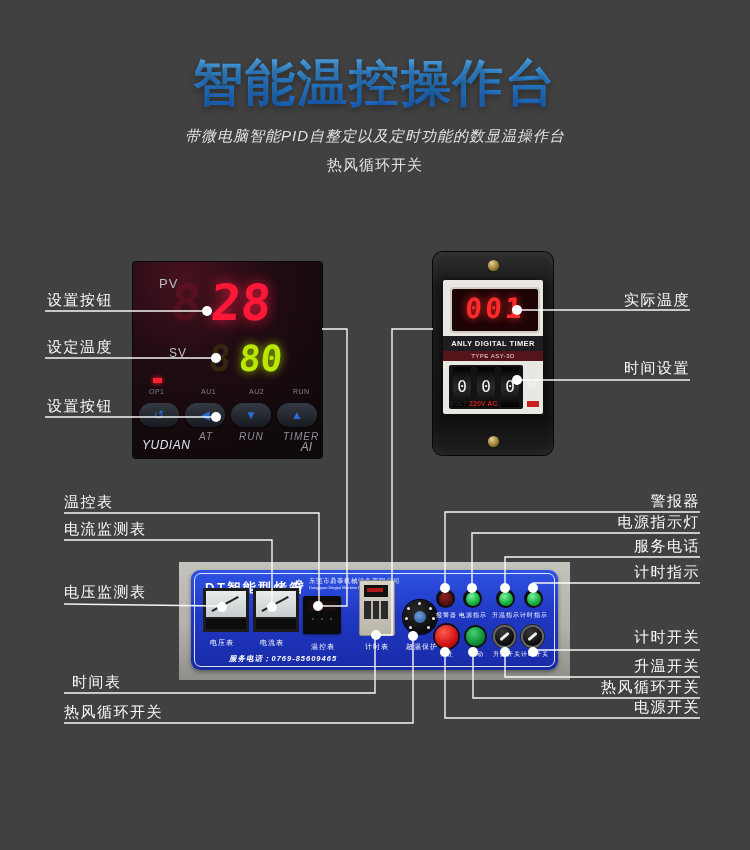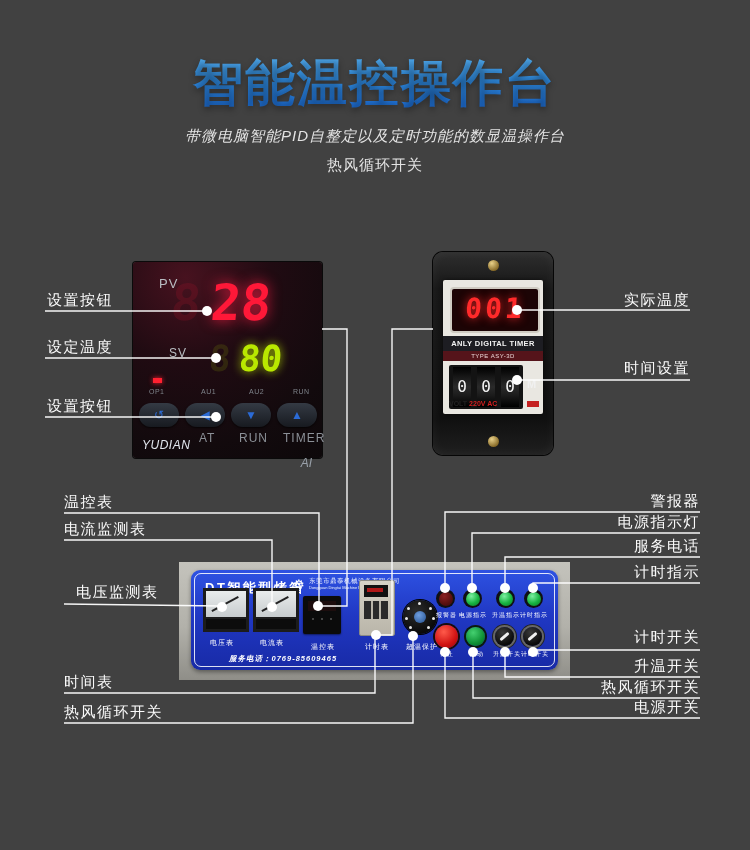--- a/index.html
+++ b/index.html
@@ -31,23 +31,23 @@
   .seg{font-family:"DejaVu Sans Mono", monospace;font-weight:bold;transform:skewX(-5deg);}
   .ctrl .pv-val{position:absolute;left:78px;top:12px;font-size:50px;color:#ff1838;text-shadow:0 0 14px rgba(255,30,70,.85);}
   .ctrl .pv-ghost{position:absolute;left:38px;top:12px;font-size:50px;color:#ff1838;opacity:.12;}
   .ctrl .sv-val{position:absolute;left:106px;top:76px;font-size:36px;color:#b9e800;text-shadow:0 0 10px rgba(190,235,0,.8);}
   .ctrl .sv-ghost{position:absolute;left:76px;top:76px;font-size:36px;color:#b9e800;opacity:.12;}
   .ctrl .op1-led{position:absolute;left:20px;top:116px;width:9px;height:5px;background:#ff2030;box-shadow:0 0 5px #ff2030;}
   .ind-lbl{position:absolute;top:126px;color:#7e838a;font-size:7px;letter-spacing:.5px;}
   .cbtn{position:absolute;top:141px;width:40px;height:24px;border-radius:12px;
         background:linear-gradient(180deg,#343a44,#171a20);box-shadow:0 1px 2px rgba(0,0,0,.7);
         color:#2b6bd6;font-size:12px;text-align:center;line-height:24px;}
-  .cbtn-lbl{position:absolute;top:169px;color:#8b9097;font-size:12px;letter-spacing:1px;}
+  .cbtn-lbl{position:absolute;top:169px;color:#8b9097;font-size:10px;letter-spacing:1px;font-style:italic;}
   .ctrl .brand{position:absolute;left:9px;top:176px;color:#e2e7ee;font-size:12px;font-weight:normal;font-style:italic;letter-spacing:.5px;}
-  .ctrl .model{position:absolute;right:10px;top:194px;color:#9aa1aa;font-size:12px;font-style:italic;margin-left:40px;}
+  .ctrl .model{position:absolute;right:10px;top:178px;color:#9aa1aa;font-size:12px;font-style:italic;margin-left:40px;}
   
   .timer{
     position:absolute;left:433px;top:252px;width:120px;height:203px;border-radius:10px;
     background:linear-gradient(180deg,#2e2e2e 0%,#171717 18%,#101010 82%,#1f1f1f 100%);
     box-shadow:0 0 0 1px #060606, inset 0 0 12px rgba(255,255,255,.05);
   }
   .timer .screw{position:absolute;left:55px;width:11px;height:11px;border-radius:50%;
     background:radial-gradient(circle at 35% 30%,#e8d089,#8a6d2a 70%,#4d3a12);}
   .timer .face{position:absolute;left:10px;top:28px;width:100px;height:134px;background:#e9e7e1;border-radius:2px;box-shadow:0 0 4px rgba(0,0,0,.6);}
   .timer .led-win{position:absolute;left:7px;top:7px;width:86px;height:42px;background:#1c0405;border:2px solid #cfcbc2;border-radius:4px;}
@@ -244,22 +244,22 @@
   </div>
 </div>
 
 <div class="lbl" style="left:47px;top:291px;">设置按钮</div>
 <div class="lbl" style="left:47px;top:338px;">设定温度</div>
 <div class="lbl" style="left:47px;top:397px;">设置按钮</div>
 <div class="lbl r" style="right:60px;top:291px;">实际温度</div>
 <div class="lbl r" style="right:60px;top:359px;">时间设置</div>
 <div class="lbl" style="left:64px;top:493px;">温控表</div>
 <div class="lbl" style="left:64px;top:520px;">电流监测表</div>
-<div class="lbl" style="left:64px;top:583px;margin-left:12px;">电压监测表</div>
-<div class="lbl" style="left:64px;top:673px;">时间表</div>
+<div class="lbl" style="left:64px;top:583px;">电压监测表</div>
+<div class="lbl" style="left:72px;top:673px;">时间表</div>
 <div class="lbl" style="left:64px;top:703px;">热风循环开关</div>
 <div class="lbl r" style="right:50px;top:492px;">警报器</div>
 <div class="lbl r" style="right:50px;top:513px;font-family:Liberation Serif, serif;">电源指示灯</div>
 <div class="lbl r" style="right:50px;top:537px;">服务电话</div>
 <div class="lbl r" style="right:50px;top:563px;">计时指示</div>
 <div class="lbl r" style="right:50px;top:628px;">计时开关</div>
 <div class="lbl r" style="right:50px;top:657px;">升温开关</div>
 <div class="lbl r" style="right:50px;top:678px;">热风循环开关</div>
 <div class="lbl r" style="right:50px;top:698px;">电源开关</div>
 

